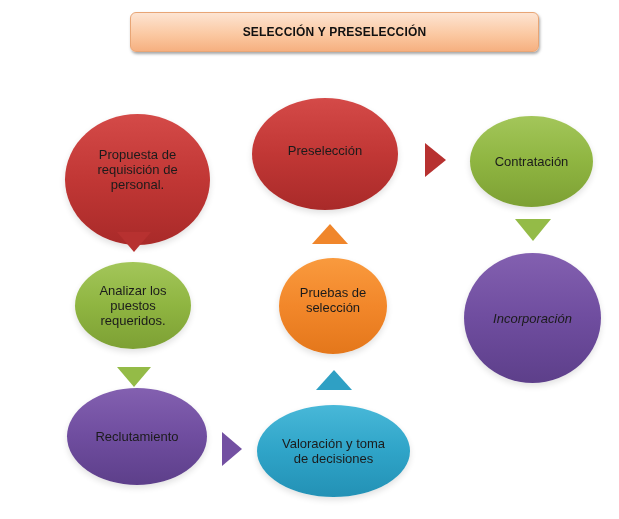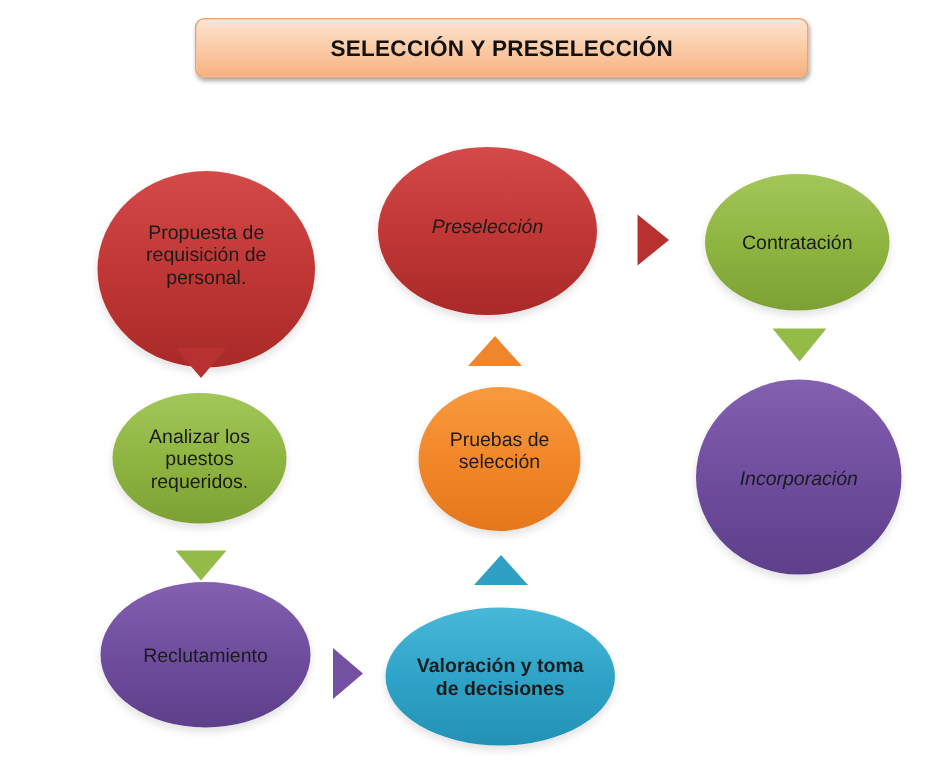--- a/index.html
+++ b/index.html
@@ -4,21 +4,21 @@
 <style>
   html, body { margin:0; padding:0; background:#ffffff; }
   body { width:619px; height:519px; position:relative; overflow:hidden;
          font-family:"Liberation Sans", sans-serif; }
   .title {
     position:absolute; left:130px; top:12px; width:407px; height:38px;
     border-radius:6px; border:1px solid #e8a575;
     background:linear-gradient(#fde4d2 0%, #fbc9a3 55%, #f6b080 100%);
     box-shadow:1px 2px 3px rgba(0,0,0,0.35);
     display:flex; align-items:center; justify-content:center;
-    font-weight:bold; font-size:15px; color:#111; letter-spacing:0.2px;
+    font-weight:bold; font-size:12px; color:#111; letter-spacing:0.2px;
   }
   .node {
     position:absolute; border-radius:50%;
     display:flex; align-items:center; justify-content:center; text-align:center;
     font-size:13px; line-height:15px; color:#1b1b1b; box-sizing:border-box; padding:0 10px;
     box-shadow:0 3px 6px rgba(0,0,0,0.12);
   }
   .red    { background:linear-gradient(#d44a48 0%, #c13735 50%, #a92a29 100%); }
   .green  { background:linear-gradient(#a3c65a 0%, #8fb541 50%, #7da034 100%);align-items:center; }
   .purple { background:linear-gradient(#8360b0 0%, #6f4d9f 50%, #5d3f8a 100%); }
@@ -46,31 +46,31 @@
 <div class="node green" style="left:75px; top:262px; width:116px; height:87px;">
   <span style="width:90px;">Analizar los puestos requeridos.</span>
 </div>
 <div class="arrow down-green" style="left:117px; top:367px;"></div>
 
 <div class="node purple" style="left:67px; top:388px; width:140px; height:97px;">
   <span>Reclutamiento</span>
 </div>
 <div class="arrow right-purple" style="left:222px; top:432px;"></div>
 
-<div class="node teal" style="left:257px; top:405px; width:153px; height:92px;font-weight:bold;">
+<div class="node teal" style="left:257px; top:405px; width:153px; height:92px;">
   <span style="width:118px;">Valoración y toma de decisiones</span>
 </div>
 <div class="arrow up-teal" style="left:316px; top:370px;"></div>
 
 <div class="node orange" style="left:279px; top:258px; width:108px; height:96px; padding-bottom:12px;">
   <span style="width:80px;">Pruebas de selección</span>
 </div>
 <div class="arrow up-orange" style="left:312px; top:224px;"></div>
 
-<div class="node red" style="left:252px; top:98px; width:146px; height:112px; padding-bottom:8px;font-style:italic;">
+<div class="node red" style="left:252px; top:98px; width:146px; height:112px; padding-bottom:8px;">
   <span>Preselección</span>
 </div>
 <div class="arrow right-red" style="left:425px; top:143px;"></div>
 
 <div class="node green" style="left:470px; top:116px; width:123px; height:91px;">
   <span>Contratación</span>
 </div>
 <div class="arrow down-green2" style="left:515px; top:219px;"></div>
 
 <div class="node purple" style="left:464px; top:253px; width:137px; height:130px;font-style:italic;">

